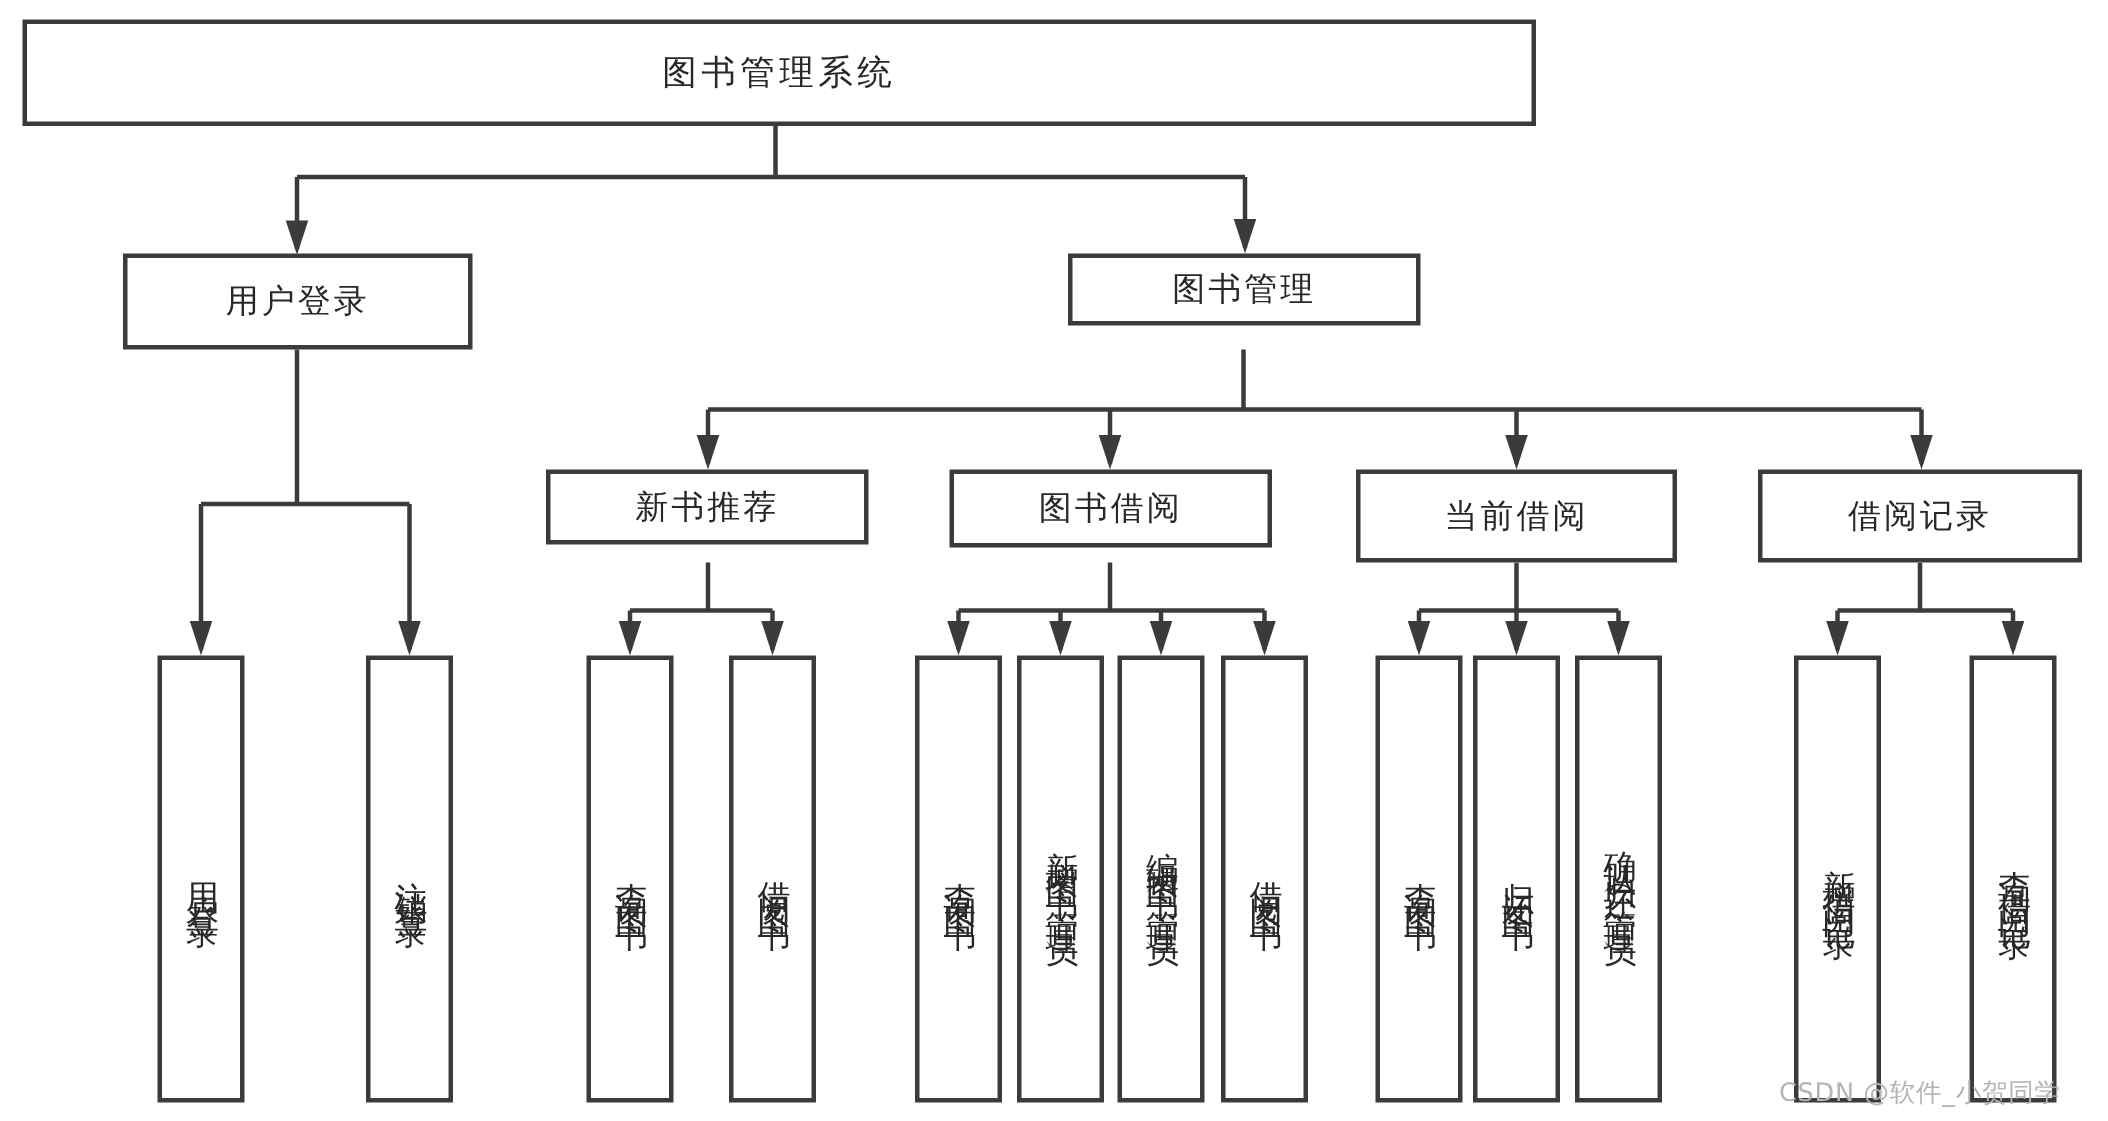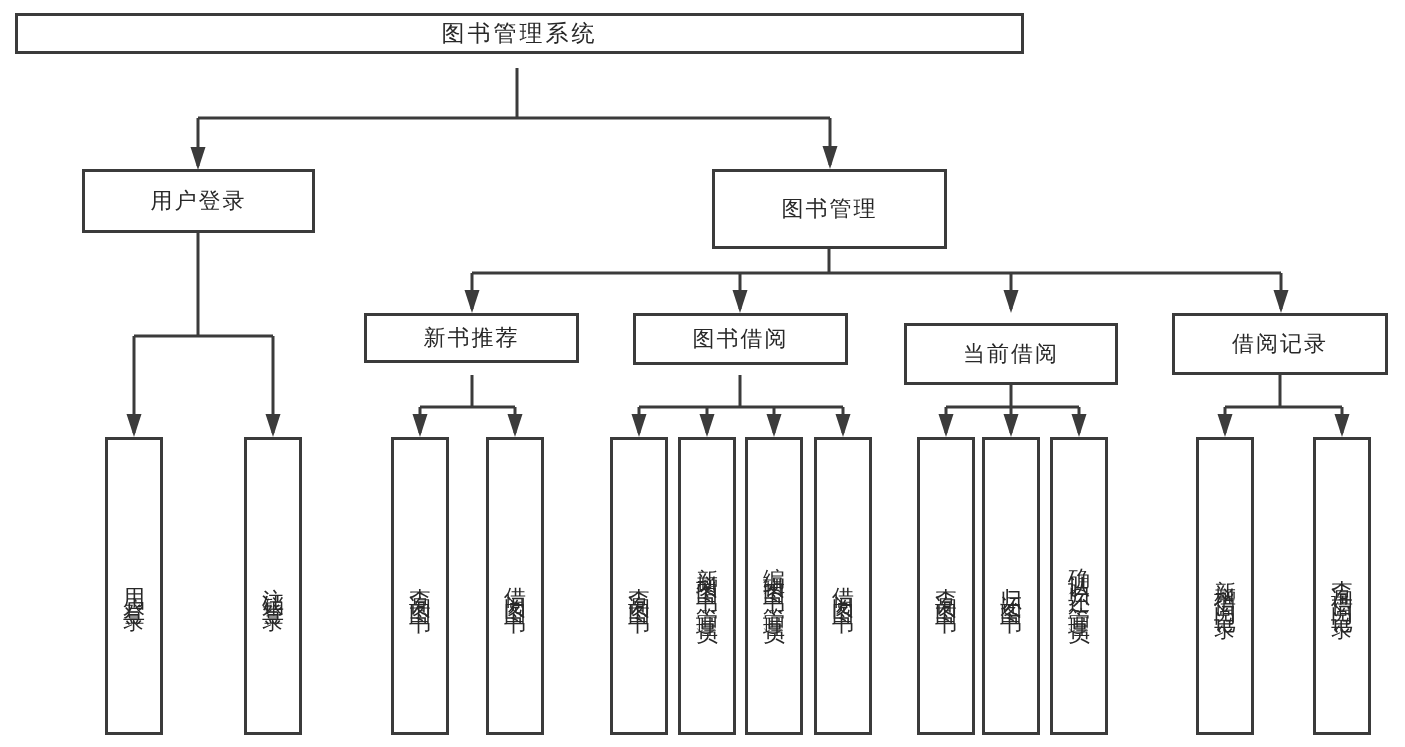--- a/index.html
+++ b/index.html
@@ -126,38 +126,38 @@
       <polygon points="766.5,414 781.5,414 774,437"></polygon>
       <polygon points="835.5,414 850.5,414 843,437"></polygon>
       <polygon points="938.5,414 953.5,414 946,437"></polygon>
       <polygon points="1003.5,414 1018.5,414 1011,437"></polygon>
       <polygon points="1071.5,414 1086.5,414 1079,437"></polygon>
       <polygon points="1217.5,414 1232.5,414 1225,437"></polygon>
       <polygon points="1334.5,414 1349.5,414 1342,437"></polygon>
     </g>
   </svg>
 
-  <div class="node root-node" style="left:15px; top:13px; width:1009px; height:41px;">
+  <div class="node root-node" style="left:15px; top:13px; width:1009px; height:71px;">
     <span>图书管理系统</span>
   </div>
 
   <div class="node h-node" style="left:82px; top:169px; width:233px; height:64px;">
     <span>用户登录</span>
   </div>
-  <div class="node h-node" style="left:712px; top:169px; width:235px; height:80px;">
+  <div class="node h-node" style="left:712px; top:169px; width:235px; height:48px;">
     <span>图书管理</span>
   </div>
 
   <div class="node h-node" style="left:364px; top:313px; width:215px; height:50px;">
     <span>新书推荐</span>
   </div>
   <div class="node h-node" style="left:633px; top:313px; width:215px; height:52px;">
     <span>图书借阅</span>
   </div>
-  <div class="node h-node" style="left:904px; top:313px; width:214px; height:62px;margin-top:10px;">
+  <div class="node h-node" style="left:904px; top:313px; width:214px; height:62px;">
     <span>当前借阅</span>
   </div>
   <div class="node h-node" style="left:1172px; top:313px; width:216px; height:62px;">
     <span>借阅记录</span>
   </div>
 
   <div class="node v-node" style="left:105px; top:437px; width:58px; height:298px;">
     <span class="v-text">用户登录</span>
   </div>
   <div class="node v-node" style="left:244px; top:437px; width:58px; height:298px;">
@@ -194,14 +194,15 @@
     <span class="v-text">确认归还（管理员）</span>
   </div>
 
   <div class="node v-node" style="left:1196px; top:437px; width:58px; height:298px;">
     <span class="v-text">新增借阅记录</span>
   </div>
   <div class="node v-node" style="left:1313px; top:437px; width:58px; height:298px;">
     <span class="v-text">查询借阅记录</span>
   </div>
 
+  <div class="watermark">CSDN @软件_小贺同学</div>
 
 </div>
 
 </body></html>

